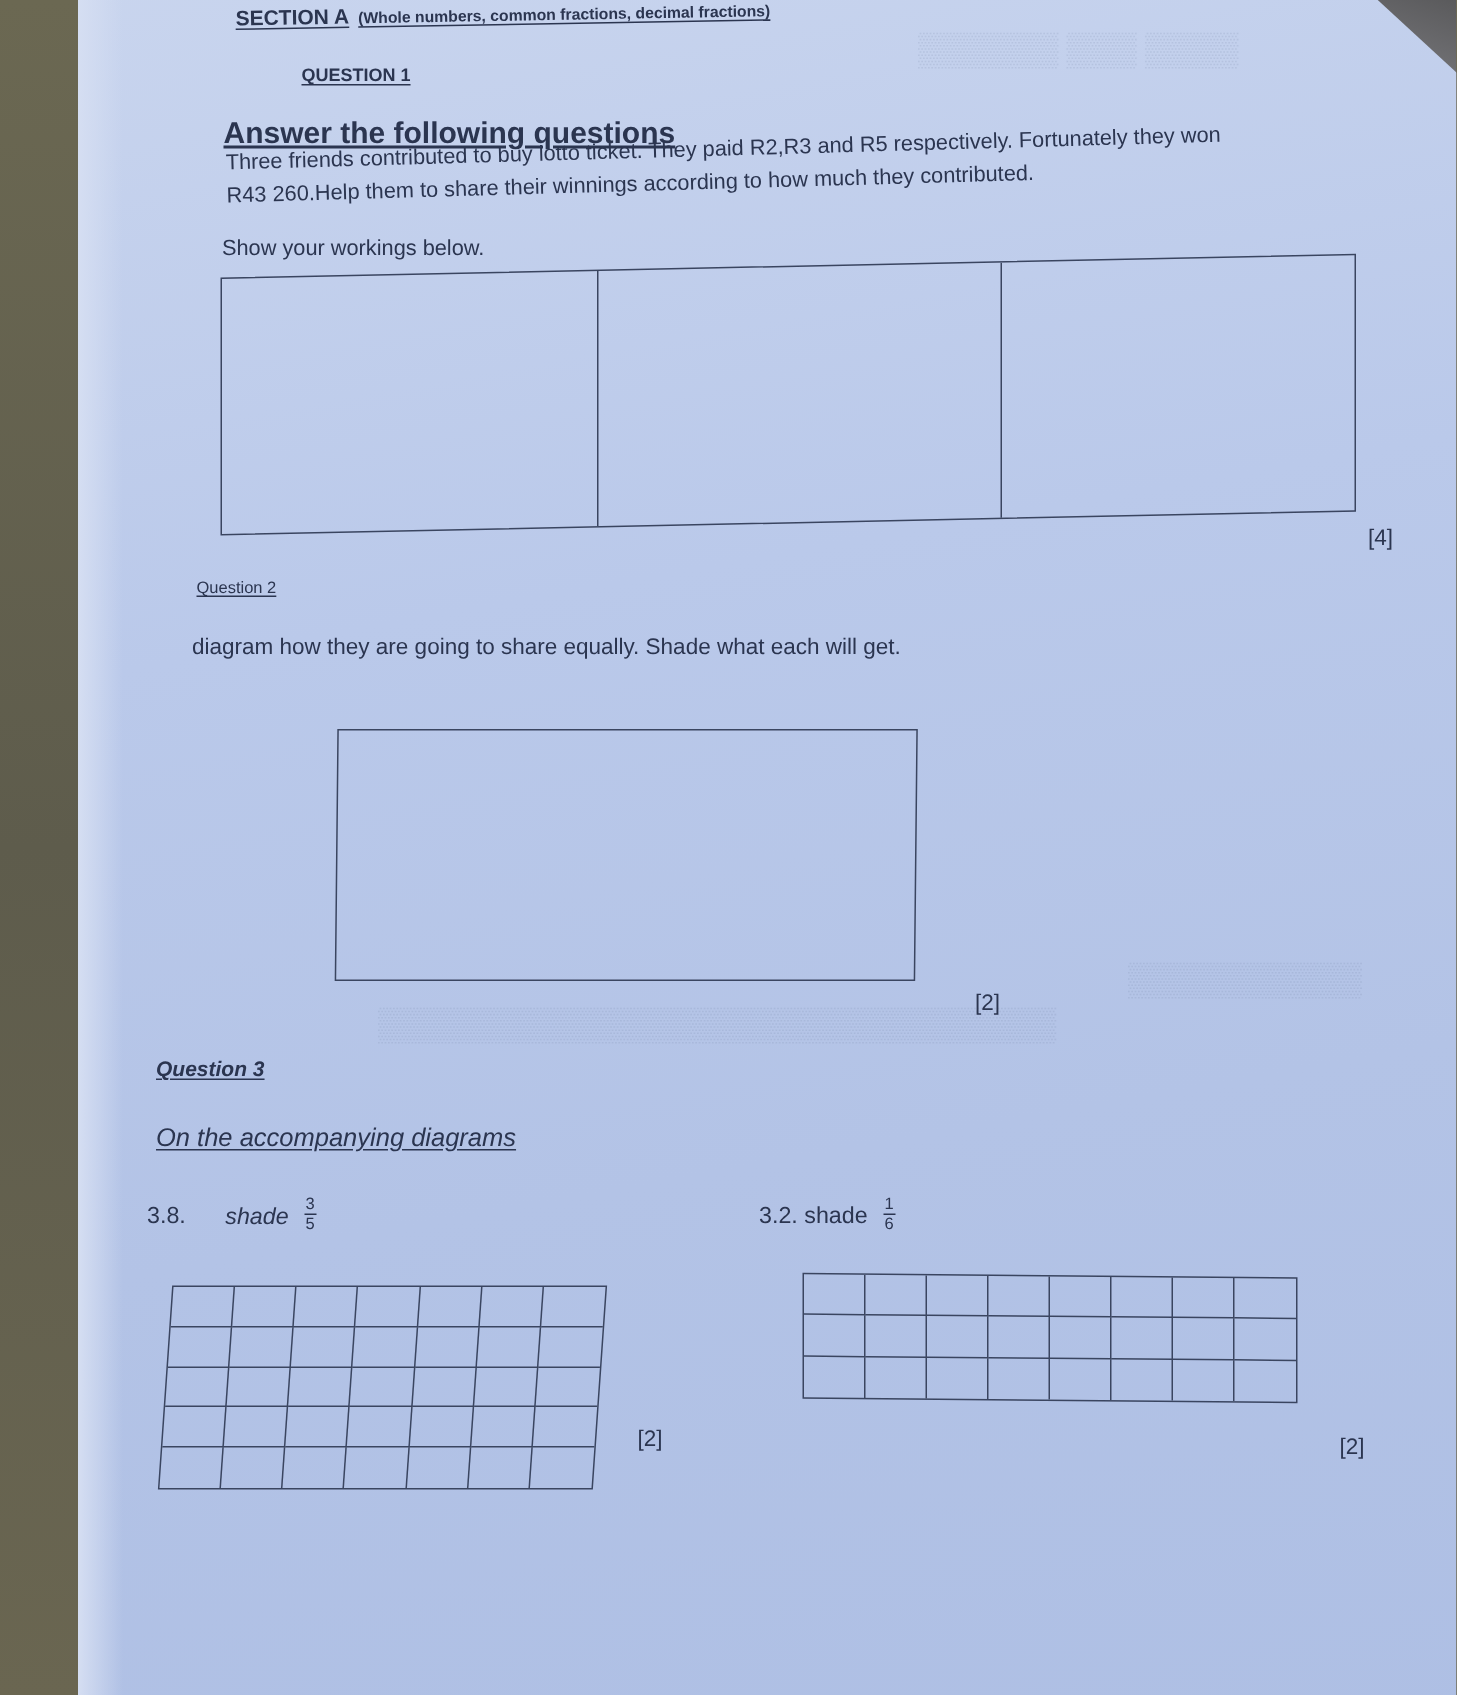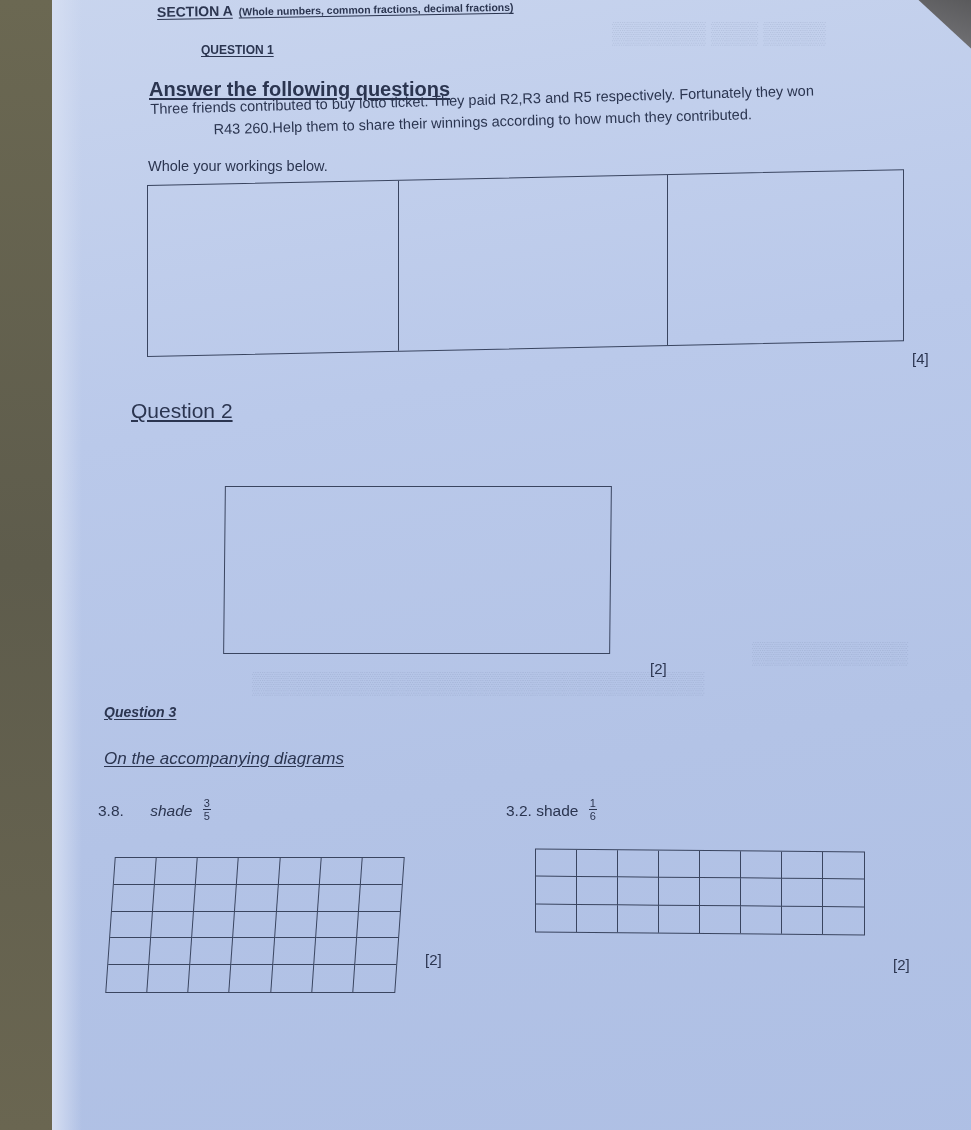--- a/index.html
+++ b/index.html
@@ -39,21 +39,20 @@
       left: 0; top: 0; bottom: 0;
       width: 30px;
       background: linear-gradient(90deg, #d5def2, rgba(213,222,242,0));
     }
     .content {
       position: absolute;
       left: 0; top: 0;
       width: 871px; height: 1130px;
       font-family: "Liberation Sans", "DejaVu Sans", sans-serif;
       color: #2b3550;
-      text-align: center;
     }
     .abs { position: absolute; white-space: nowrap; }
     .u { text-decoration: underline; text-underline-offset: 2px; }
     .bold { font-weight: bold; }
     .section-title { left: 157px; top: 4px; font-size: 14px; transform: rotate(-1deg); transform-origin: left center; }
     .section-title .sub { font-size: 10.5px; font-weight: bold; margin-left: 6px; }
     .q1-heading { left: 157px; top: 43px; font-size: 12px; margin-left: 44px; }
     .q1-instr { left: 149px; top: 78px; font-size: 20px; }
     .q1-text { left: 150px; top: 92px; font-size: 14.5px; line-height: 22px; transform: rotate(-1.6deg); transform-origin: left top; }
     .q1-text div { white-space: nowrap; }
@@ -67,21 +66,21 @@
       transform: skewY(-1.2deg);
       transform-origin: left bottom;
     }
     .work-cell { flex: 1; border-right: 1.5px solid #3a4560; }
     .work-cell:last-child { border-right: none; }
     .work-cell.c1 { flex: 250; }
     .work-cell.c2 { flex: 268; }
     .work-cell.c3 { flex: 235; }
     .marks { font-size: 15px; }
     .q1-marks { left: 912px; top: 350px; }
-    .q2-heading { left: 131px; top: 399px; font-size: 21px; }
+    .q2-heading { left: 131px; top: 386px; font-size: 11px; }
     .q2-text { left: 128px; top: 420px; font-size: 15px; line-height: 23px; }
     .q2-box {
       position: absolute;
       left: 224px; top: 486px;
       width: 385px; height: 166px;
       border: 1.5px solid #3a4560;
       transform: skewX(-0.6deg);
     }
     .q2-marks { left: 650px; top: 660px; }
     .q3-heading { left: 104px; top: 704px; font-size: 14px; font-style: italic; }
@@ -153,31 +152,32 @@
     <div class="abs section-title">
       <span class="bold u">SECTION A</span><span class="sub u">(Whole numbers, common fractions, decimal fractions)</span>
     </div>
 
     <div class="abs q1-heading bold u">QUESTION 1</div>
     <div class="abs q1-instr bold u">Answer the following questions</div>
     <div class="abs q1-text">
       <div style="margin-top:6px;">Three friends contributed to buy lotto ticket. They paid R2,R3 and R5 respectively. Fortunately they won</div>
       <div>R43 260.Help them to share their winnings according to how much they  contributed.</div>
     </div>
-    <div class="abs q1-show">Whole  your workings below.</div>
+    <div class="abs q1-show">Show  your workings below.</div>
 
     <div class="work-box">
       <div class="work-cell c1"></div>
       <div class="work-cell c2"></div>
       <div class="work-cell c3"></div>
     </div>
     <div class="abs marks q1-marks">[4]</div>
 
     <div class="abs q2-heading u">Question 2</div>
     <div class="abs q2-text">
+      <div>diagram how they are going to share equally. Shade  what each will get.</div>
     </div>
     <div class="q2-box"></div>
     <div class="abs marks q2-marks">[2]</div>
 
     <div class="abs q3-heading bold u">Question 3</div>
     <div class="abs q3-sub u">On the accompanying diagrams</div>
 
     <div class="abs q31-label">
       <span>3.8.</span>
       <span class="shade">shade</span>

